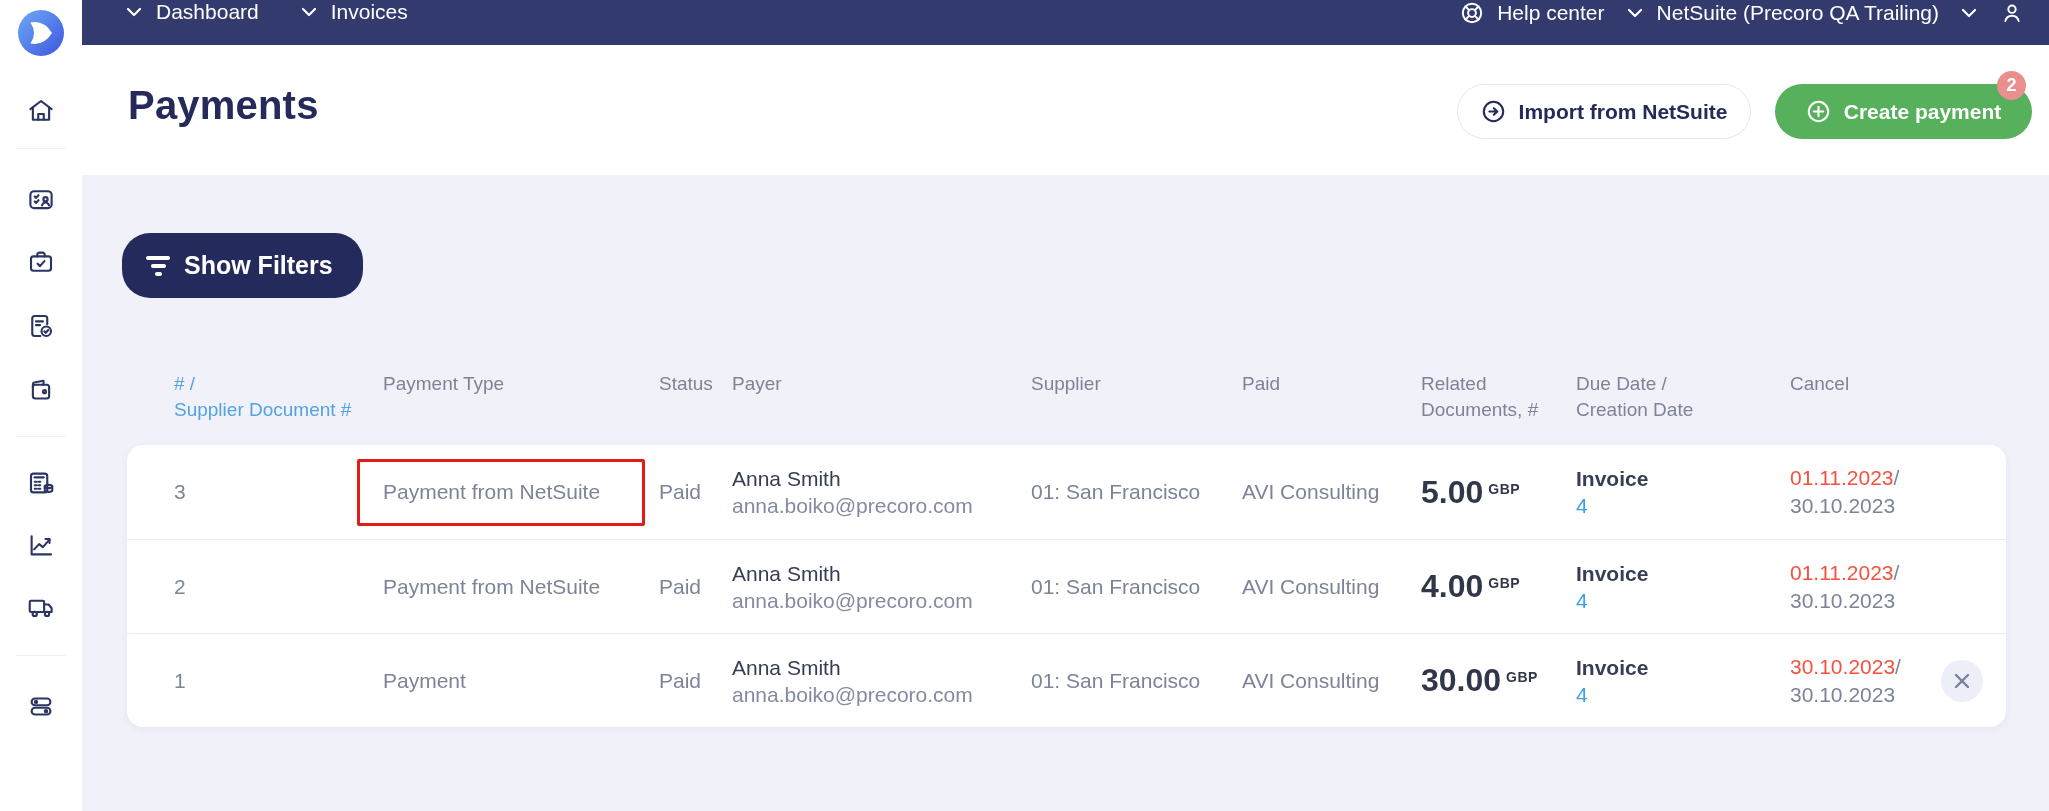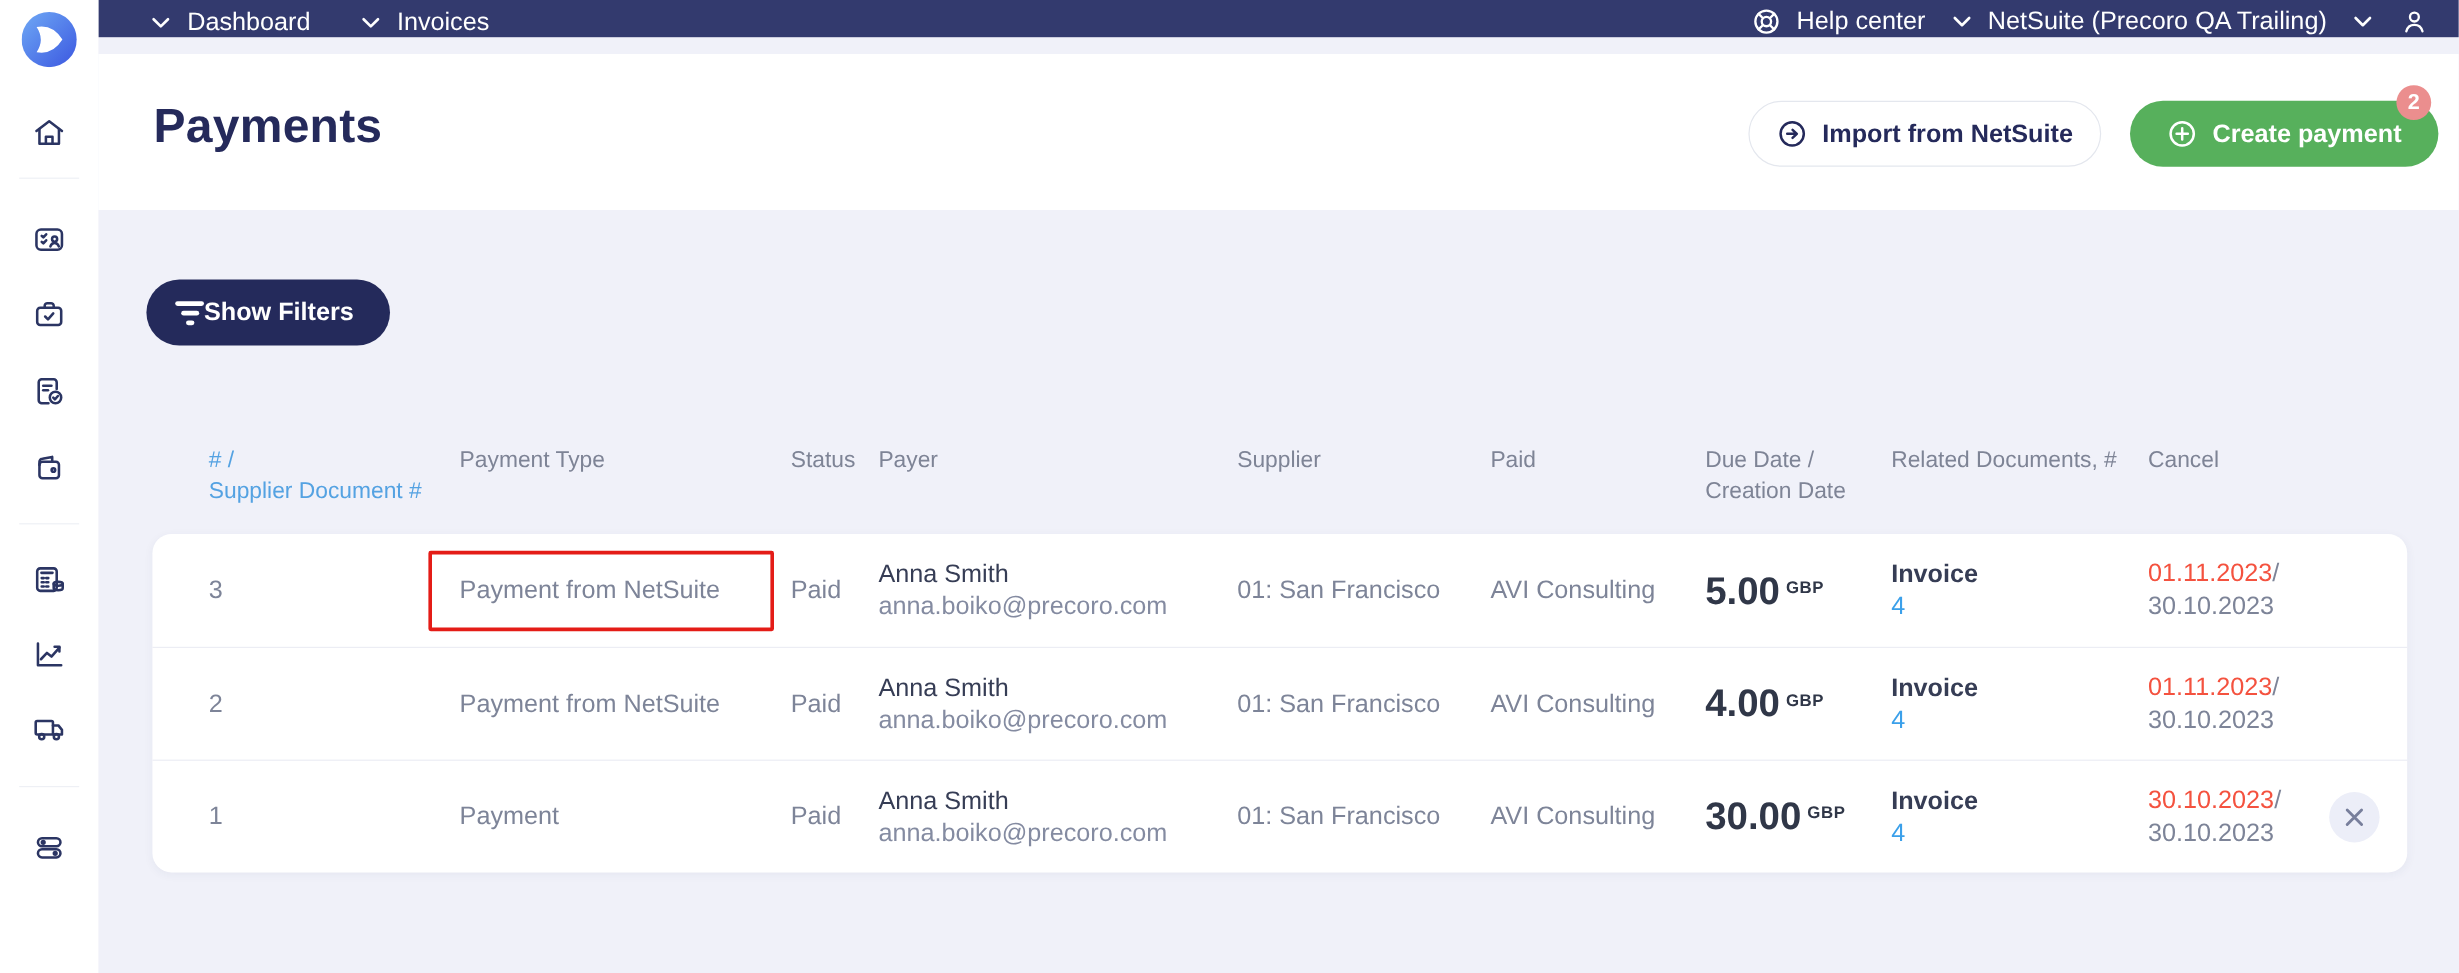--- a/index.html
+++ b/index.html
@@ -20,23 +20,23 @@
     display:flex; flex-direction:column; align-items:center;
   }
   .logo { width:46px; height:46px; margin-top:10px; cursor:pointer; }
   .nav-icons { width:100%; display:flex; flex-direction:column; align-items:center; }
   .side-item { width:48px; height:48px; display:flex; align-items:center; justify-content:center; cursor:pointer; border-radius:8px; }
   .side-item svg { stroke:#2b3563; fill:none; stroke-width:1.7; stroke-linecap:round; stroke-linejoin:round; }
   .side-div { width:50px; height:1px; background:#eef0f5; }
 
   
   .topbar {
-    position:absolute; left:82px; top:0; width:1967px; height:31px;
+    position:absolute; left:82px; top:0; width:1967px; height:45px;
     background:#333a6e; color:#fff;
-    display:flex; align-items:flex-end; font-size:21px; font-weight:500;
+    display:flex; align-items:flex-start; font-size:21px; font-weight:500;
     padding:0 24px 0 44px;
   }
   .crumb { display:flex; align-items:center; gap:14px; margin-right:42px; cursor:pointer; }
   .chev { width:16px; height:10px; }
   .chev polyline { fill:none; stroke:#fff; stroke-width:2.2; stroke-linecap:round; stroke-linejoin:round; }
   .top-right { margin-left:auto; display:flex; align-items:center; gap:22px; }
   .help { display:flex; align-items:center; gap:12px; cursor:pointer; }
   .workspace { display:flex; align-items:center; gap:14px; cursor:pointer; }
   .tb-icon { width:26px; height:26px; }
   .tb-icon * { stroke:#fff; fill:none; stroke-width:1.8; stroke-linecap:round; stroke-linejoin:round; }
@@ -62,24 +62,24 @@
   .btn-import .btn-icon * { stroke:#252a5b; fill:none; stroke-width:2; stroke-linecap:round; stroke-linejoin:round; }
   .btn-create .btn-icon * { stroke:#fff; fill:none; stroke-width:2; stroke-linecap:round; stroke-linejoin:round; }
   .badge {
     position:absolute; right:6px; top:-13px; width:29px; height:29px; border-radius:50%;
     background:#eb8e8e; color:#fff; font-size:18px; font-weight:bold;
     display:flex; align-items:center; justify-content:center;
   }
 
   
   .show-filters {
-    position:absolute; left:122px; top:233px; height:55px; padding:0 30px 0 24px;
+    position:absolute; left:122px; top:233px; height:65px; padding:0 30px 0 24px;
     background:#242a5b; border-radius:28px; color:#fff;
-    display:flex; align-items:center; gap:0;
-    font-size:21px; font-weight:bold; cursor:pointer; border:none; z-index:3;
+    display:flex; align-items:center; gap:14px;
+    font-size:25px; font-weight:bold; cursor:pointer; border:none; z-index:3;
     font-family:"Liberation Sans", sans-serif;
   }
   .funnel { display:flex; flex-direction:column; align-items:center; gap:4px; }
   .funnel i { display:block; height:4px; border-radius:2px; background:#fff; }
   .funnel i:nth-child(1){ width:24px; } .funnel i:nth-child(2){ width:15px; } .funnel i:nth-child(3){ width:7px; }
 
   
   .grid-cols {
     display:grid;
     grid-template-columns:209px 276px 73px 299px 211px 179px 155px 214px 151px 1fr;
@@ -281,25 +281,25 @@
 <div class="thead grid-cols">
   <div class="cell">
     <div class="blue"># /</div>
     <div class="blue">Supplier Document #</div>
   </div>
   <div class="cell">Payment Type</div>
   <div class="cell">Status</div>
   <div class="cell">Payer</div>
   <div class="cell">Supplier</div>
   <div class="cell">Paid</div>
+  <div class="cell">Related Documents, #</div>
   <div class="cell">
     <div>Due Date /</div>
     <div>Creation Date</div>
   </div>
-  <div class="cell">Related Documents, #</div>
   <div class="cell">Cancel</div>
 </div>
 
 <div class="card">
 
   <div class="trow grid-cols">
     <div class="cell row-num">3</div>
     <div class="cell">Payment from NetSuite</div>
     <div class="cell">Paid</div>
     <div class="cell">

